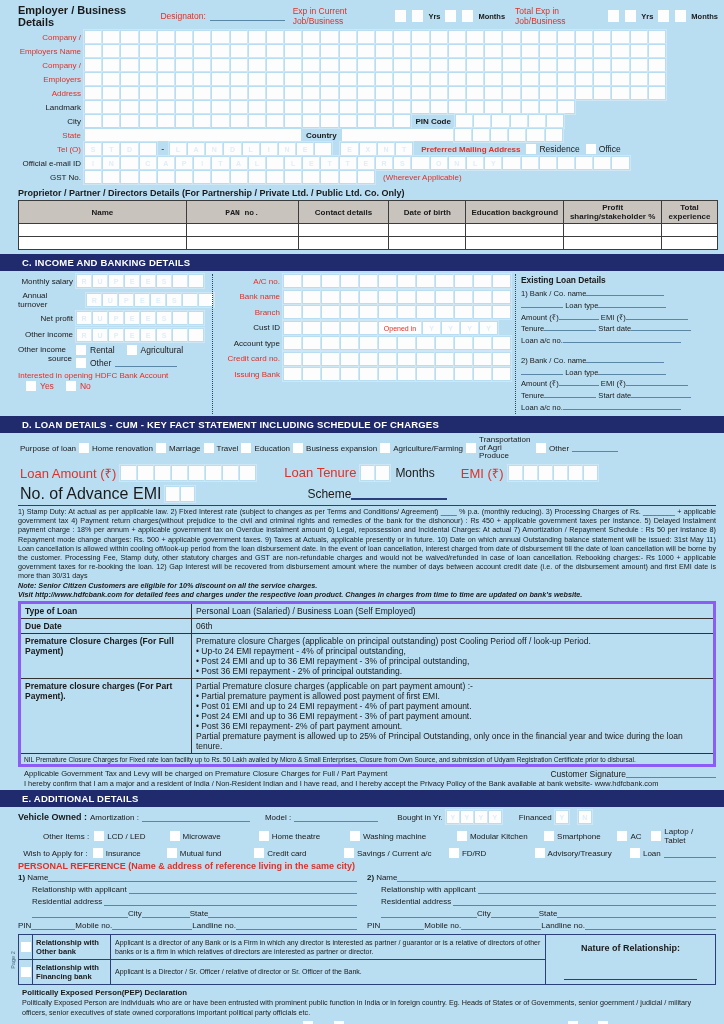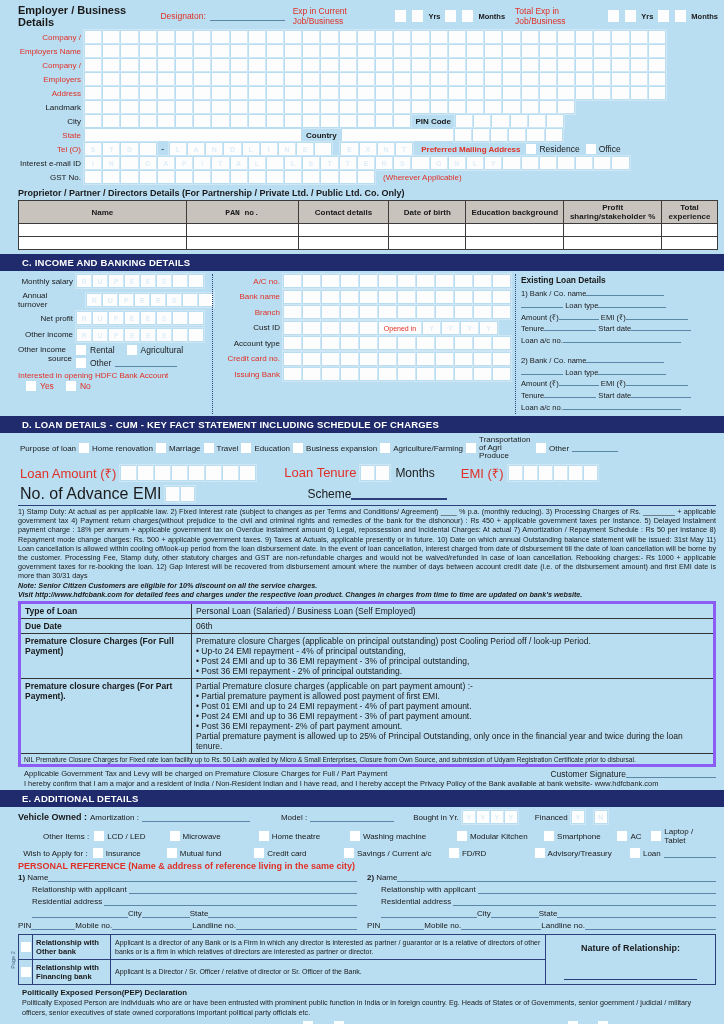--- a/index.html
+++ b/index.html
@@ -388,21 +388,21 @@
           <span class="cell ph">T</span>
       </div>
       <span class="red bold" style="font-size:8px;margin-left:8px;">Preferred Mailing Address</span>
       <span class="chk" style="margin-left:6px;"></span>
       <span style="font-size:8.5px;margin-left:3px;">Residence</span>
       <span class="chk" style="margin-left:6px;"></span>
       <span style="font-size:8.5px;margin-left:3px;">Office</span>
     </div>
 
     <div class="row">
-      <div class="llbl">Interest e-mail ID</div>
+      <div class="llbl">Official e-mail ID</div>
       <div class="comb">
         <span class="cell ph">I</span>
           <span class="cell ph">N</span>
           <span class="cell"></span>
           <span class="cell ph">C</span>
           <span class="cell ph">A</span>
           <span class="cell ph">P</span>
           <span class="cell ph">I</span>
           <span class="cell ph">T</span>
           <span class="cell ph">A</span>
@@ -842,21 +842,21 @@
     <div style="font-size:7.4px;padding-left:6px;margin-top:0.5px;">I hereby confirm that I am a major and a resident of India / Non-Resident Indian and I have read, and I hereby accept the Privacy Policy of the Bank available at bank website- www.hdfcbank.com</div>
   </div>
 
   <div class="secbar" style="margin-top:2px;">E. ADDITIONAL DETAILS</div>
 
   <div style="padding:3px 8px 0 18px;">
     <div class="row" style="font-size:8px;gap:3px;">
       <span class="bold" style="font-size:9px;">Vehicle Owned :</span>
       <span>Amortization :</span>
       <span class="uline" style="width:108px;height:9px;"></span>
-      <span style="margin-left:28px;">Model :</span>
+      <span style="margin-left:12px;">Model :</span>
       <span class="uline" style="width:84px;height:9px;"></span>
       <span style="margin-left:16px;">Bought in Yr.</span>
       <span class="comb">
         <span class="cell ph" style="width:14px;">Y</span>
           <span class="cell ph" style="width:14px;">Y</span>
           <span class="cell ph" style="width:14px;">Y</span>
           <span class="cell ph" style="width:14px;">Y</span>
       </span>
       <span style="margin-left:14px;">Financed</span>
       <span class="cell ph" style="width:14px;">Y</span>

